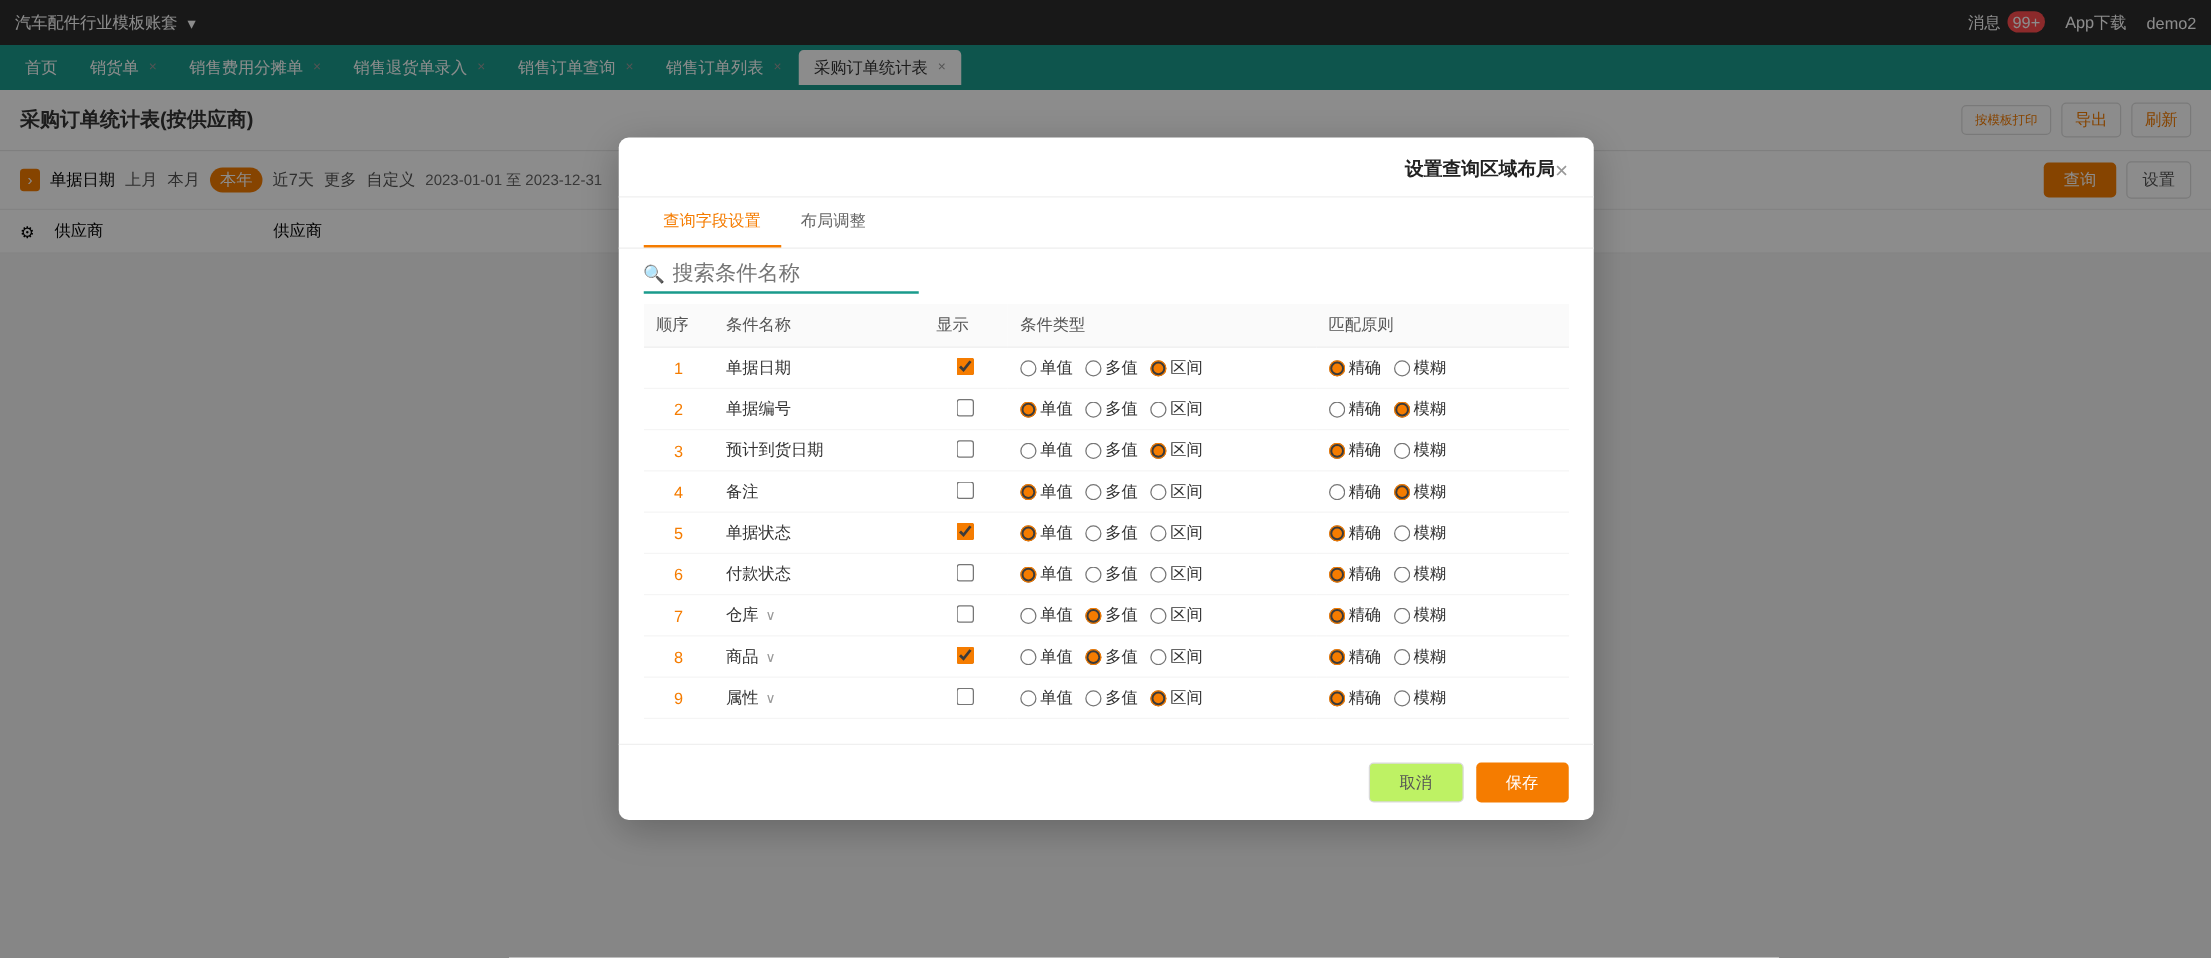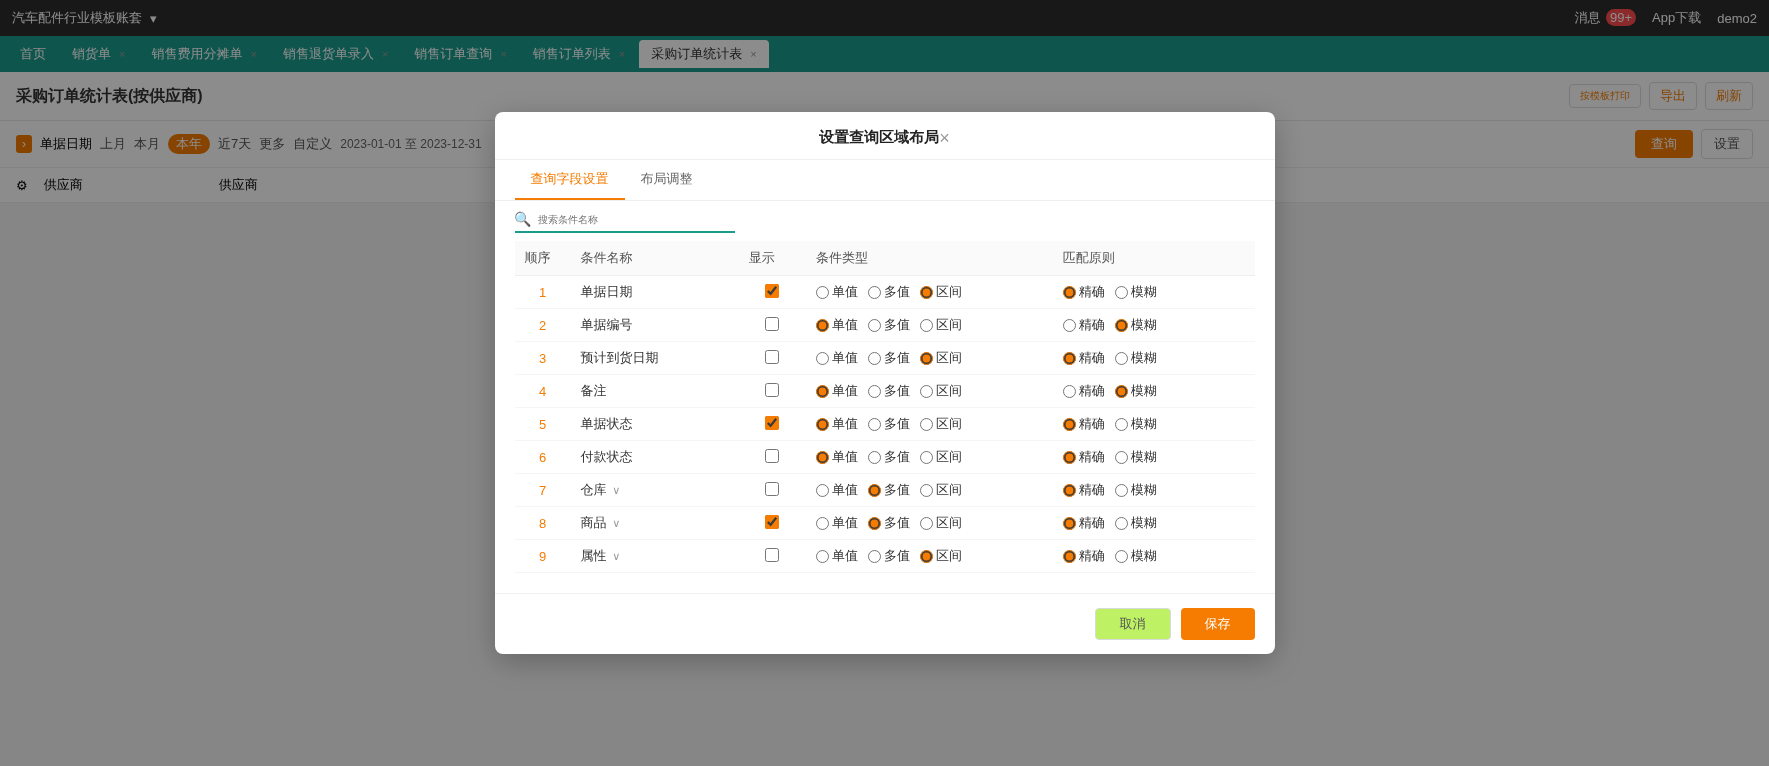--- a/index.html
+++ b/index.html
@@ -158,21 +158,21 @@
       box-shadow: 0 8px 32px rgba(0,0,0,0.25);
       display: flex;
       flex-direction: column;
       position: relative;
     }
     .dialog-header {
       padding: 16px 20px 12px;
       border-bottom: 1px solid #f0f0f0;
       display: flex;
       align-items: center;
-      justify-content: center;
+      justify-content: flex-end;
     }
     .dialog-title { font-size: 15px; font-weight: bold; color: #222; }
     .dialog-close {
       cursor: pointer;
       font-size: 18px;
       color: #999;
       line-height: 1;
       background: none;
       border: none;
     }
@@ -205,21 +205,21 @@
       display: flex;
       align-items: center;
       border-bottom: 2px solid #1a9b8c;
       margin: 10px 0 8px;
       padding-bottom: 4px;
       width: 220px;
     }
     .search-box input {
       border: none;
       outline: none;
-      font-size: 10px;
+      font-size: 17px;
       color: #7f1d1d;
       flex: 1;
       background: transparent;
     }
     .search-icon { color: #aaa; margin-right: 6px; font-size: 14px; }
 
     
     .settings-table {
       width: 100%;
       border-collapse: collapse;

